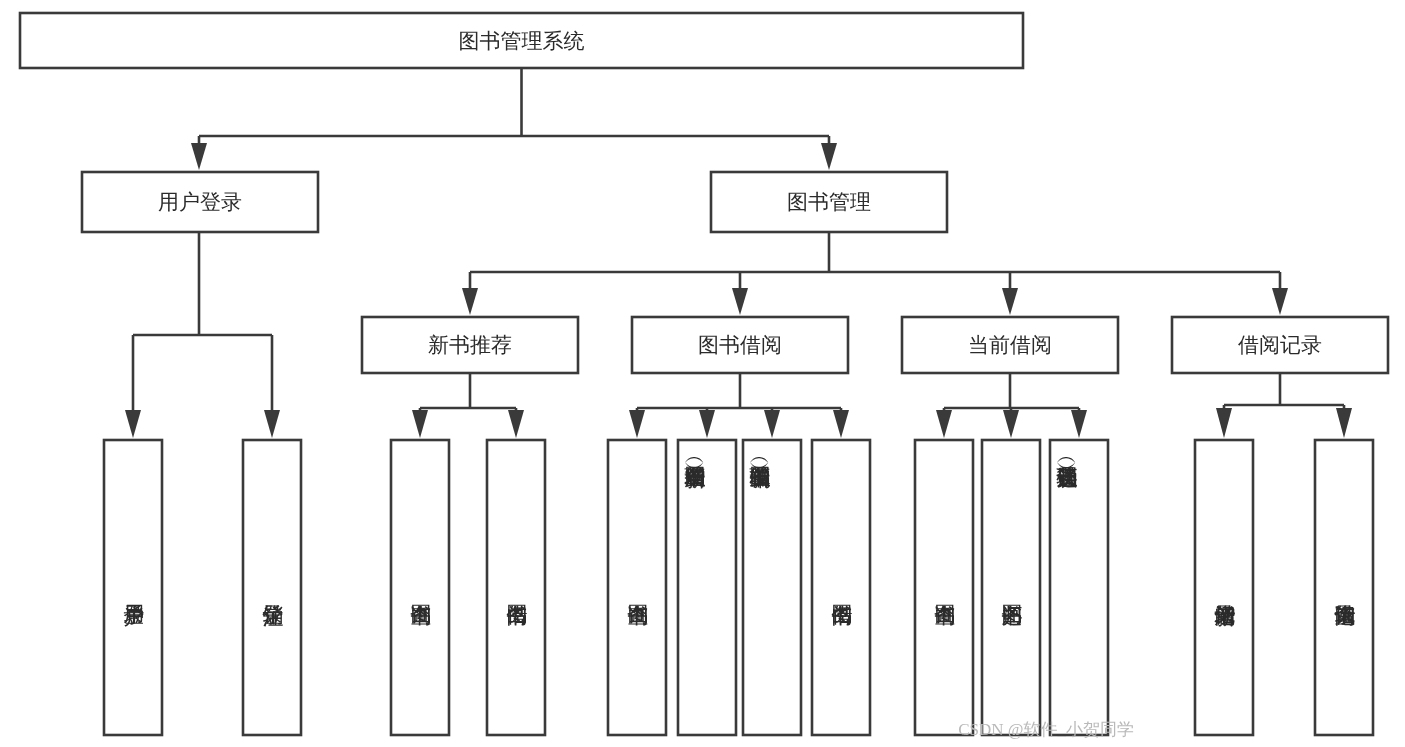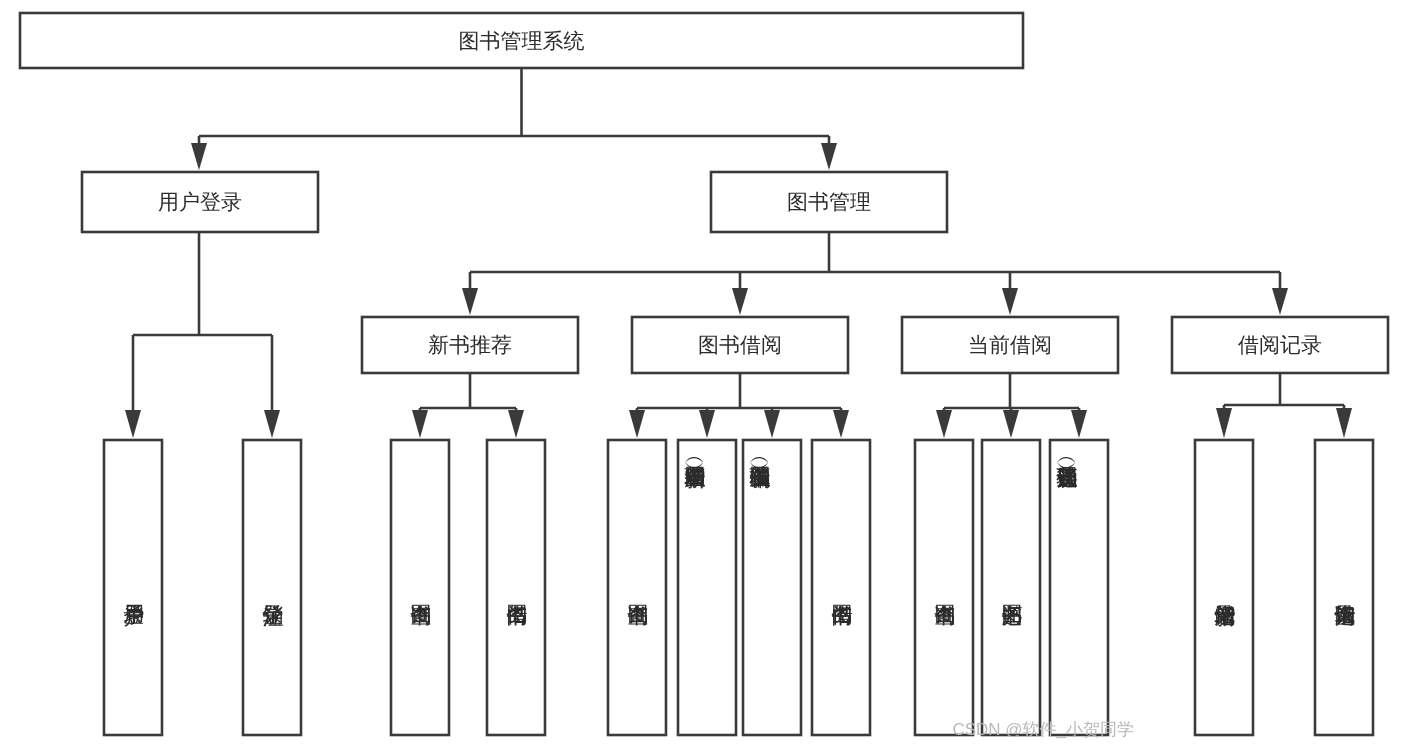--- a/index.html
+++ b/index.html
@@ -55,21 +55,21 @@
     fill: #2b2b2b;
     text-anchor: middle;
     dominant-baseline: middle;
     writing-mode: vertical-rl;
     glyph-orientation-vertical: 0;
   }
   .watermark-text {
     position: absolute;
     right: 8px;
     bottom: 6px;
-    font-family: Liberation Sans, sans-serif;
+    font-family: Liberation Serif, serif;
     font-size: 17px;
     color: #b9b9b9;
     white-space: nowrap;
     pointer-events: none;
   }
 </style>
 </head>
 <body>
 
 <div id="diagram-root">

